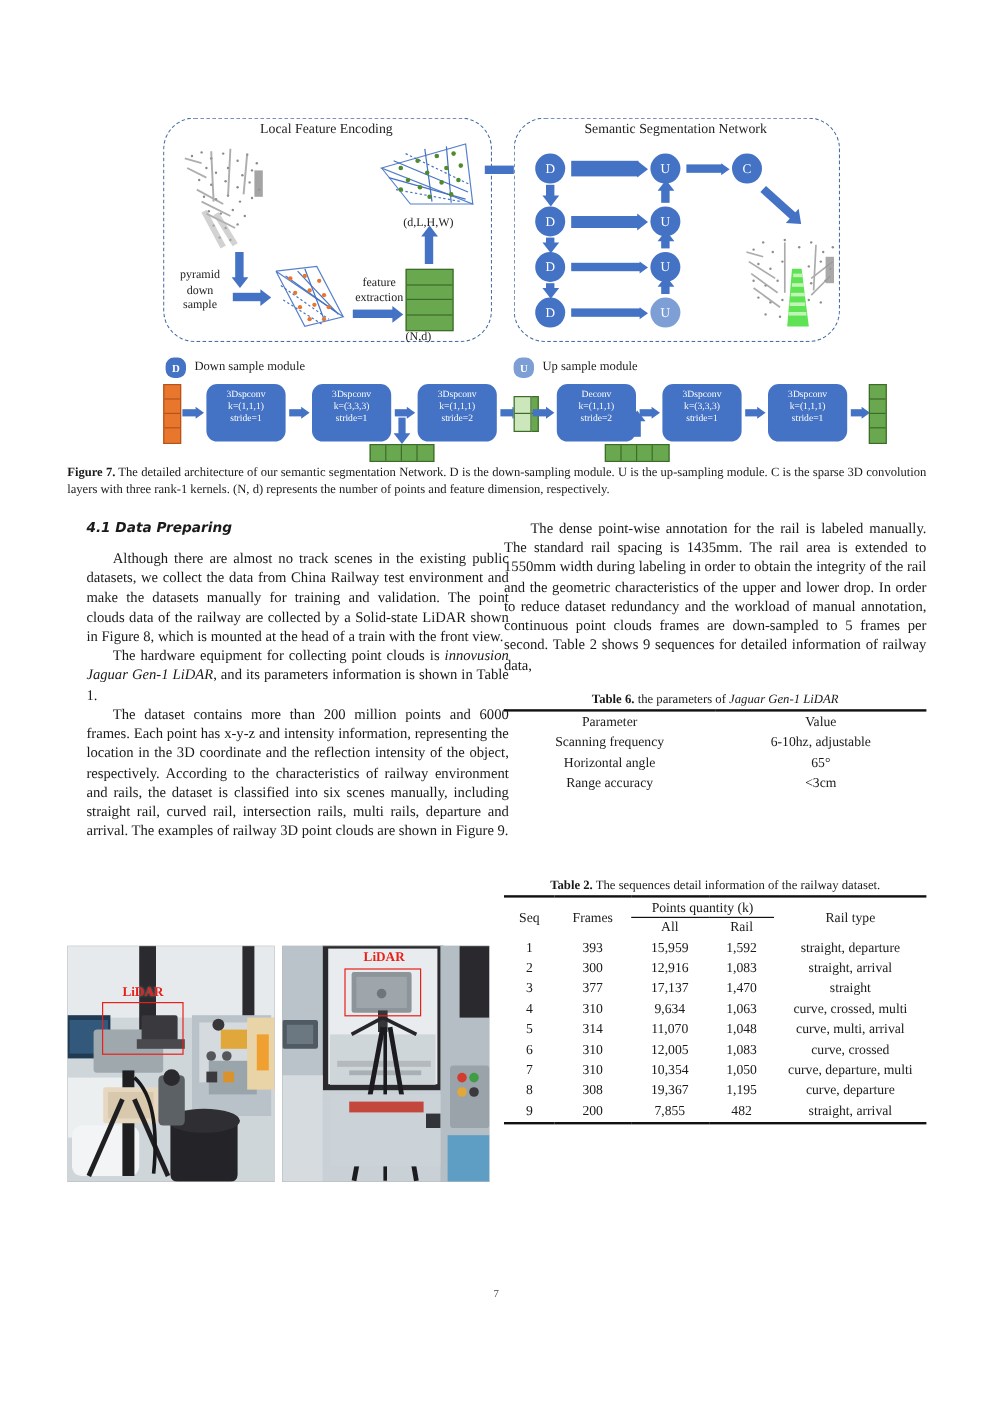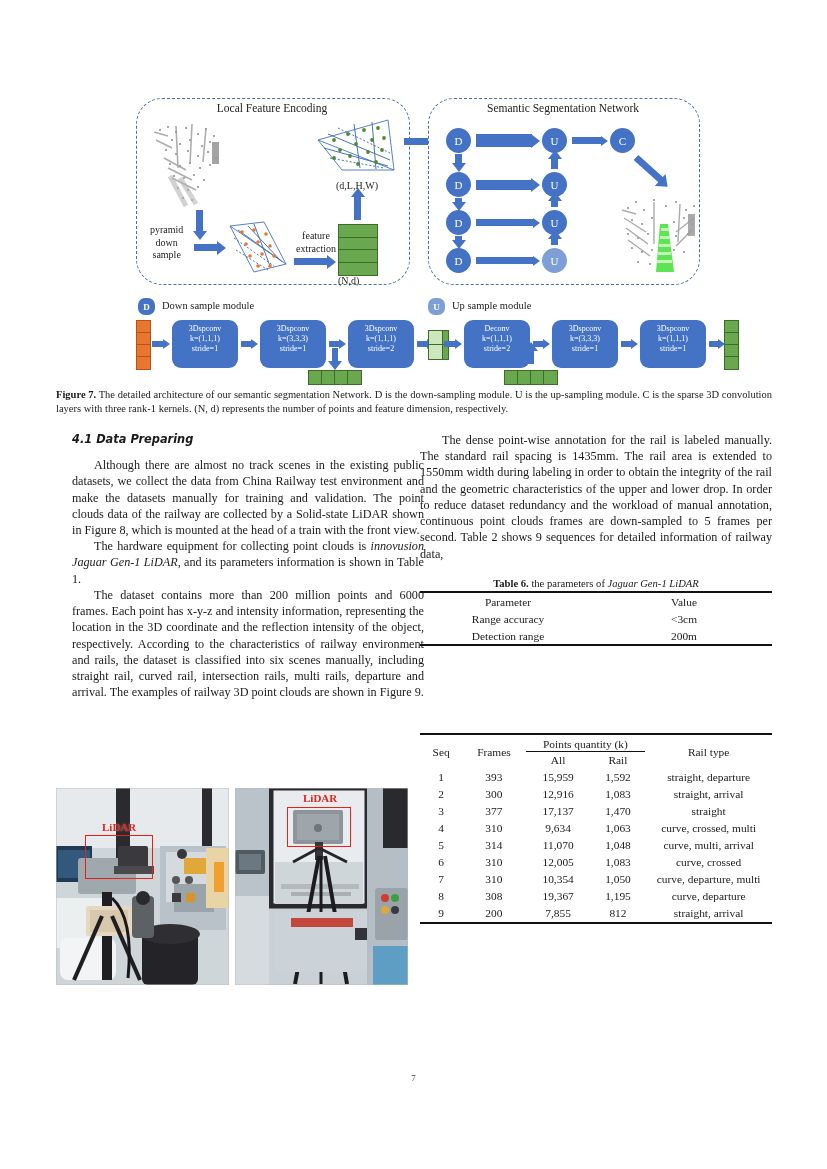--- a/index.html
+++ b/index.html
@@ -566,32 +566,39 @@
     </div>
     <table class="paper">
       <thead>
         <tr class="hdr-row rule-top">
           <td class="rule-dbl" style="width:50%; border-top:none;">Parameter</td>
           <td class="rule-dbl" style="width:50%; border-top:none;">Value</td>
         </tr>
       </thead>
       <tbody>
         <tr>
+          <td>Scanning frequency</td>
+          <td>6-10hz, adjustable</td>
+        </tr>
+        <tr>
+          <td>Horizontal angle</td>
+          <td>65°</td>
+        </tr>
+        <tr>
           <td>Range accuracy</td>
           <td>&lt;3cm</td>
-        </tr>
-        <tr>
-          <td class="rule-bot">Detection range</td>
-          <td class="rule-bot">200m</td>
         </tr>
       </tbody>
     </table>
   </div>
 
   <div id="table2-wrap">
+    <div class="tbl-caption">
+      <b>Table 2.</b><span> The sequences detail information of the railway dataset.</span>
+    </div>
     <table class="paper">
       <thead>
         <tr class="rule-top">
           <td rowspan="2" style="width:12%; vertical-align:middle;">Seq</td>
           <td rowspan="2" style="width:18%; vertical-align:middle;">Frames</td>
           <td colspan="2" class="sub-rule" style="width:34%; padding-bottom:1px;">Points quantity (k)</td>
           <td rowspan="2" style="width:36%; vertical-align:middle;">Rail type</td>
         </tr>
         <tr>
           <td class="rule-dbl" style="border-top:none;">All</td>
@@ -652,21 +659,21 @@
             <td>8</td>
             <td>308</td>
             <td>19,367</td>
             <td>1,195</td>
             <td>curve, departure</td>
           </tr>
           <tr>
             <td class="rule-bot">9</td>
             <td class="rule-bot">200</td>
             <td class="rule-bot">7,855</td>
-            <td class="rule-bot">812</td>
+            <td class="rule-bot">482</td>
             <td class="rule-bot">straight, arrival</td>
           </tr>
         </tbody>
     </table>
   </div>
 
   <div id="figure8">
     <div class="photo-row">
 
       <div class="photo" style="width:173px; height:197px;">

